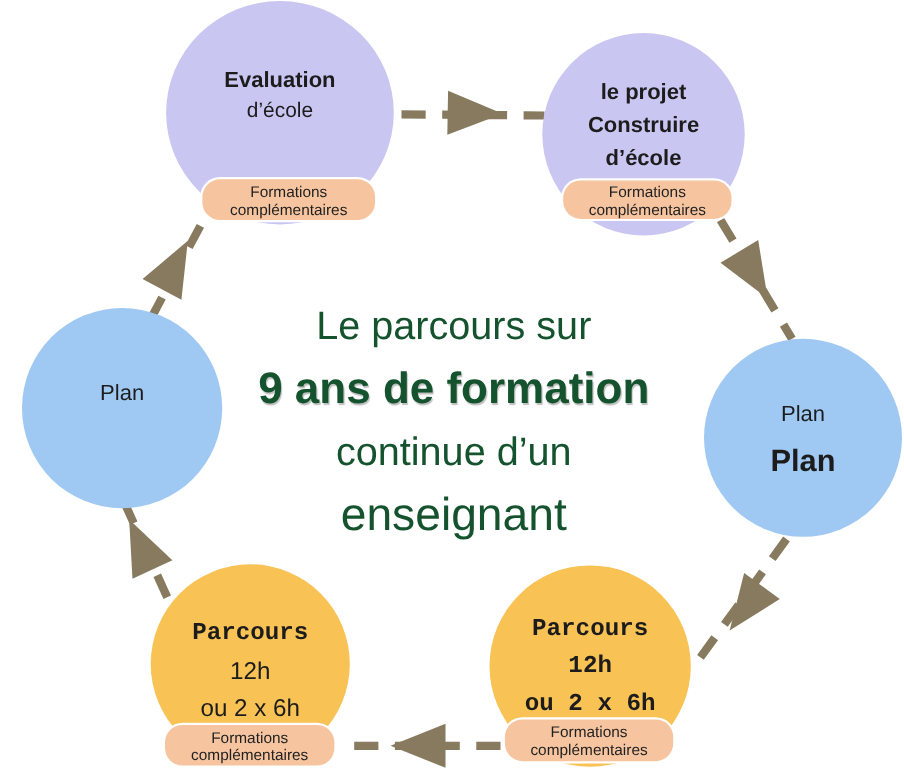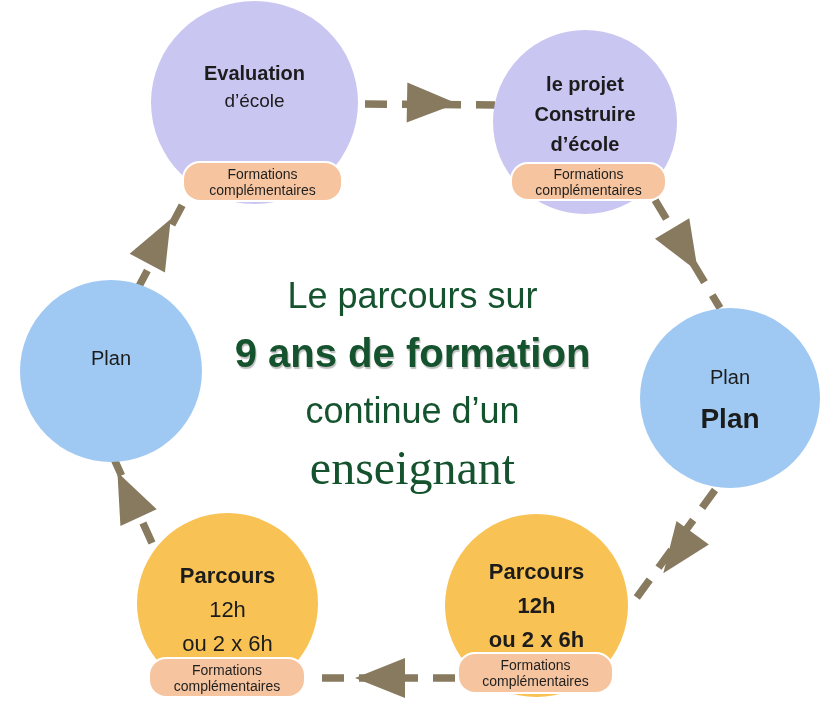--- a/index.html
+++ b/index.html
@@ -44,31 +44,31 @@
   #badge-parcours-droite{left:459px;top:654px;width:153px;height:38px;}
   #badge-parcours-gauche{left:150px;top:659px;width:154px;height:37px;}
 
   
   .t-sm{font-size:19px;line-height:27px;font-weight:400;}
   .t-sm-b{font-size:20px;line-height:28px;font-weight:700;}
   .t-md{font-size:20px;line-height:30px;font-weight:600;}
   .t-lg{font-size:20px;line-height:41px;font-weight:400;}
   .t-lg-b{font-size:28px;line-height:41px;font-weight:600;}
   .t-pc{font-size:22px;line-height:34px;font-weight:400;}
-  .t-pc-b{font-size:22px;line-height:34px;font-weight:700;}
+  .t-pc-b{font-size:22px;line-height:34px;font-weight:700;font-family:Liberation Mono, monospace;}
 
   
   #center-title{
     position:absolute;left:230px;top:268px;width:365px;
     text-align:center;z-index:0;color:#14532d;
   }
   #center-title .line1{font-size:36px;line-height:56px;font-weight:400;}
   #center-title .line2{font-size:40px;line-height:58px;font-weight:700;text-shadow:1px 2px 1px rgba(110,110,110,0.45);}
   #center-title .line3{font-size:36px;line-height:57px;font-weight:400;}
-  #center-title .line4{font-size:48px;line-height:57px;font-weight:400;font-family:Liberation Serif, serif;}
+  #center-title .line4{font-size:42px;line-height:57px;font-weight:400;}
 
   
   .arrow{position:absolute;z-index:0;overflow:visible;}
   .arrow line{stroke:var(--arrow);stroke-width:7.5;stroke-dasharray:22 15;fill:none;}
   .arrow polygon{fill:var(--arrow);}
 </style>
 </head>
 <body>
 
 <div id="stage">

